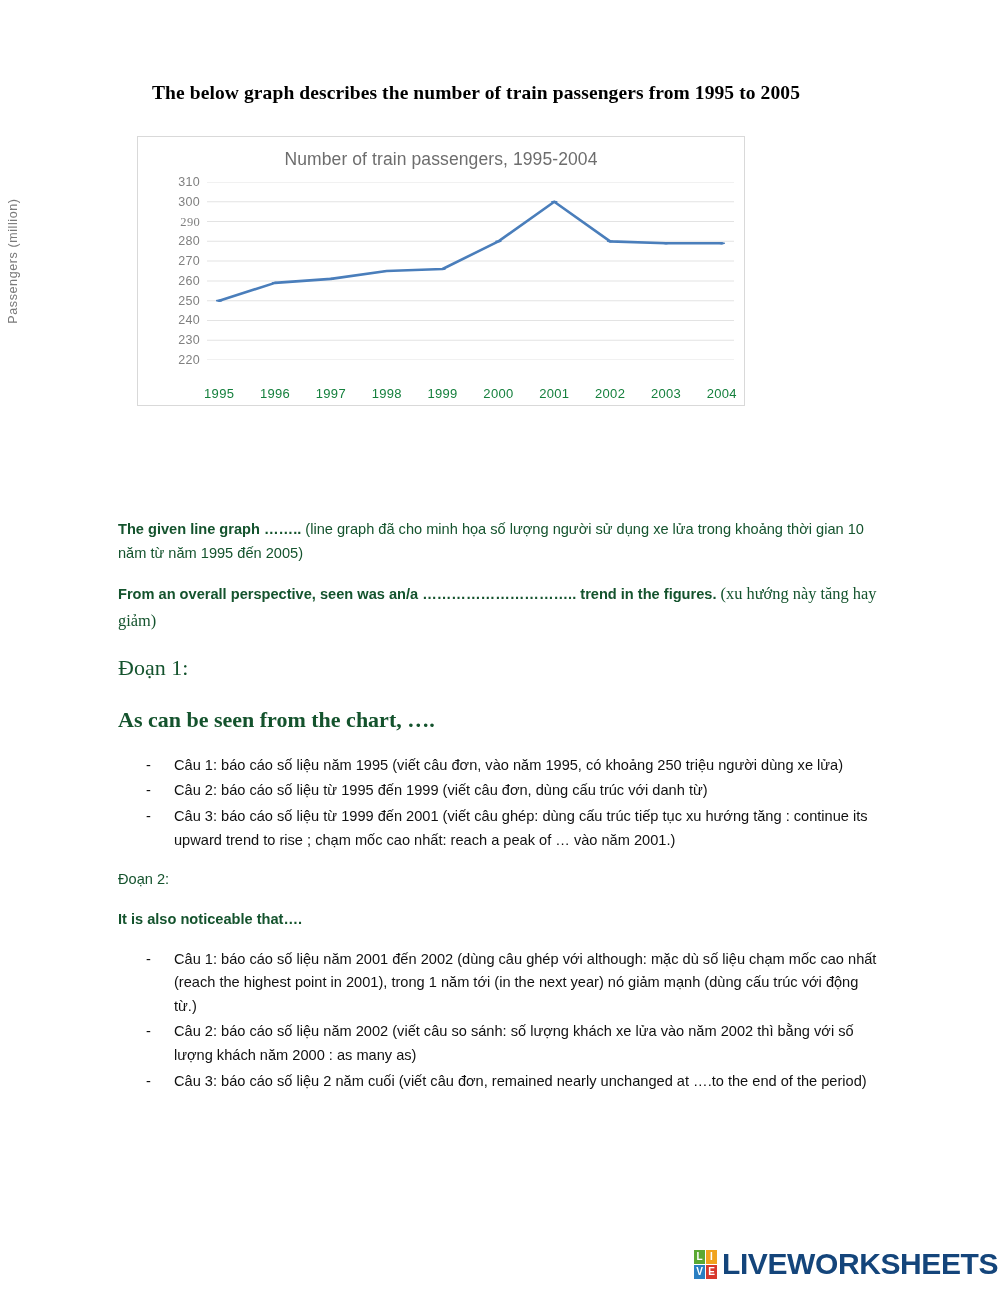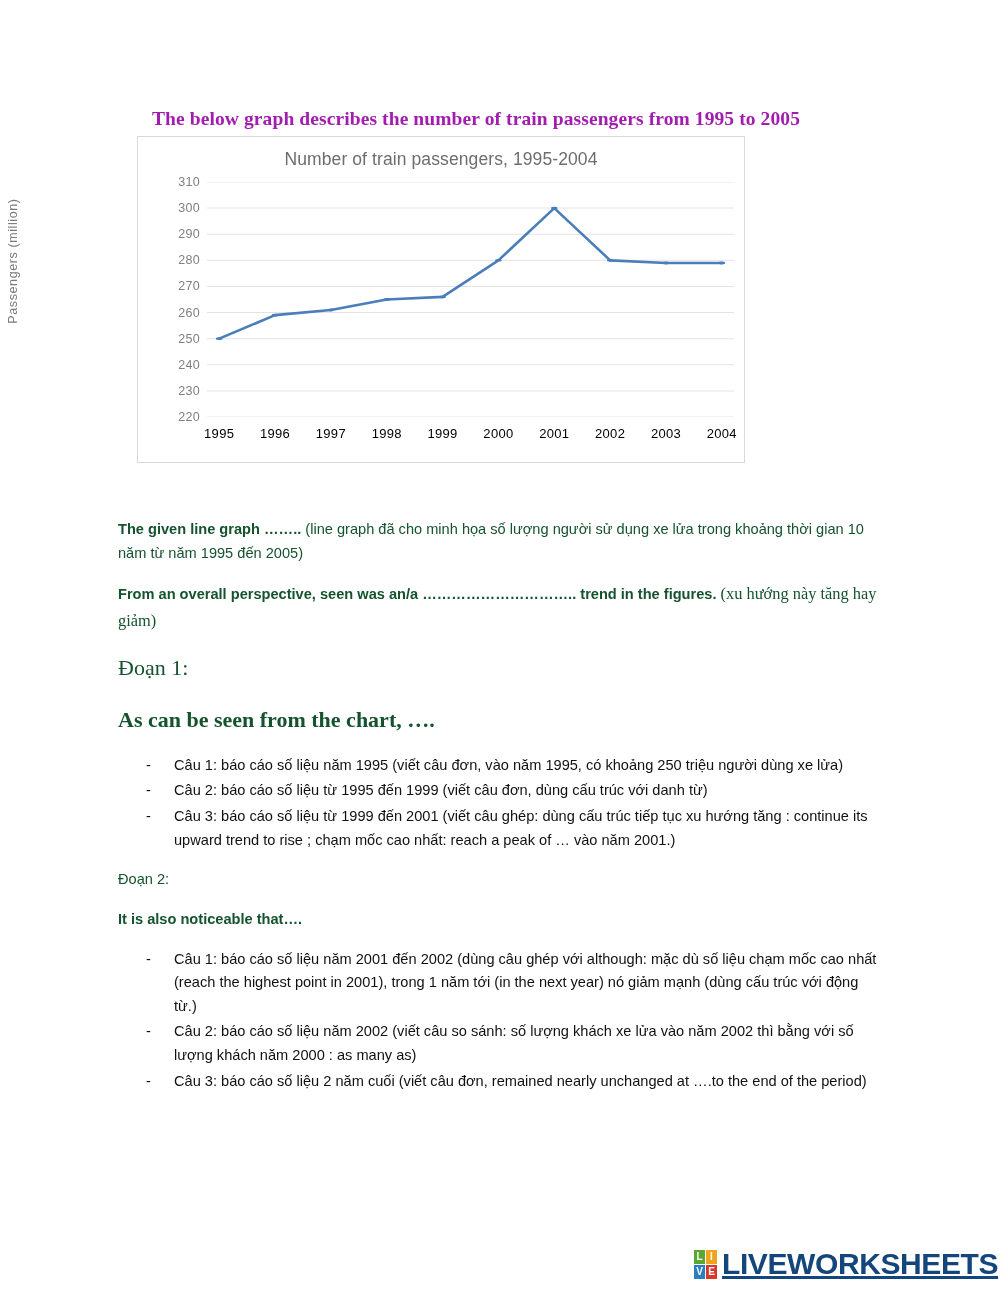--- a/index.html
+++ b/index.html
@@ -20,37 +20,37 @@
   .page {
     position: absolute;
     inset: 0;
     background: #fff;
   }
 
   
   .worksheet-title {
     position: absolute;
     left: 152px;
-    top: 108px;
+    top: 82px;
     width: 740px;
     font-family: "Liberation Serif", serif;
     font-weight: bold;
     font-size: 19.5px;
     letter-spacing: 0.1px;
-    color: #a21caf;
+    color: #000000;
     white-space: nowrap;
   }
 
   
   .chart-box {
     position: absolute;
     left: 137px;
     top: 136px;
     width: 608px;
-    height: 327px;
+    height: 270px;
     background: #ffffff;
     border: 1px solid #d9d9d9;
     box-sizing: border-box;
   }
   .chart-title {
     position: absolute;
     left: 0;
     right: 0;
     top: 12px;
     text-align: center;
@@ -88,24 +88,24 @@
     margin-right: 7px;
     transform: translateY(-50%);
     font-size: 12.5px;
     color: #808080;
     white-space: nowrap;
     letter-spacing: 0.3px;
   }
   .xtick {
     position: absolute;
     top: 100%;
-    margin-top: 9px;
+    margin-top: 26px;
     transform: translateX(-50%);
     font-size: 13px;
-    color: #000000;
+    color: #15803d;
     white-space: nowrap;
     letter-spacing: 0.3px;
   }
 
   
   .body-text {
     position: absolute;
     left: 118px;
     top: 518px;
     width: 760px;
@@ -170,21 +170,20 @@
     line-height: 1;
   }
   .lw-word {
     font-family: "Liberation Sans", sans-serif;
     font-weight: bold;
     font-size: 30px;
     letter-spacing: -0.4px;
     color: #14457b;
     margin-left: 3px;
     line-height: 1;
-    text-decoration: underline;
   }
 </style>
 </head>
 <body>
 
 <div class="page">
 
   <div class="worksheet-title">The below graph describes the number of train passengers from 1995 to 2005</div>
 
   <div class="chart-box">
@@ -215,21 +214,21 @@
             <ellipse cx="232.44444444444446" cy="115.86666666666667" rx="3.2" ry="1.456" fill="#4a7ebb"></ellipse>
             <ellipse cx="287.55555555555554" cy="79" rx="3.2" ry="1.456" fill="#4a7ebb"></ellipse>
             <ellipse cx="342.6666666666667" cy="26.333333333333343" rx="3.2" ry="1.456" fill="#4a7ebb"></ellipse>
             <ellipse cx="397.77777777777777" cy="79" rx="3.2" ry="1.456" fill="#4a7ebb"></ellipse>
             <ellipse cx="452.8888888888889" cy="81.63333333333333" rx="3.2" ry="1.456" fill="#4a7ebb"></ellipse>
             <ellipse cx="508" cy="81.63333333333333" rx="3.2" ry="1.456" fill="#4a7ebb"></ellipse>
           </g>
       </svg>
     <div class="ytick" style="top: 0%;">310</div>
         <div class="ytick" style="top: 11.1111%;">300</div>
-        <div class="ytick" style="top: 22.2222%;">290</div>
+        <div class="ytick" style="top: 22.2222%; font-family: Liberation Serif, serif;">290</div>
         <div class="ytick" style="top: 33.3333%;">280</div>
         <div class="ytick" style="top: 44.4444%; text-align: center;">270</div>
         <div class="ytick" style="top: 55.5556%;">260</div>
         <div class="ytick" style="top: 66.6667%;">250</div>
         <div class="ytick" style="top: 77.7778%;">240</div>
         <div class="ytick" style="top: 88.8889%;">230</div>
         <div class="ytick" style="top: 100%;">220</div>
         <div class="xtick" style="left: 2.30769%;">1995</div>
         <div class="xtick" style="left: 12.906%;">1996</div>
         <div class="xtick" style="left: 23.5043%;">1997</div>

